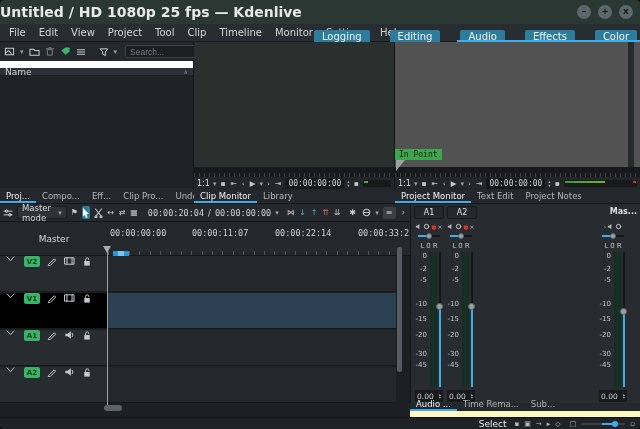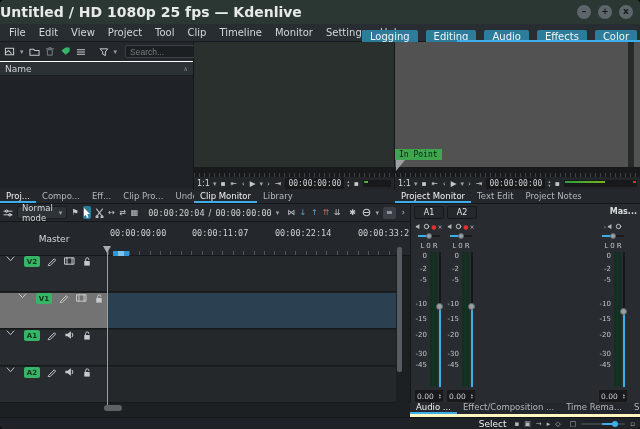--- a/index.html
+++ b/index.html
@@ -19,30 +19,30 @@
   .titlebar { left:0; top:0; width:640px; height:24px; background:#2b3732; display:flex; align-items:center; }
   .title { flex:1; text-align:left; font-size:14px; font-weight:bold; color:#e7eae8; }
   .winbtns { position:absolute; right:7px; top:5px; display:flex; gap:7px; }
   .wbtn { width:14px; height:14px; border-radius:50%; background:#5d676b; color:#16191b;
           font-size:9px; line-height:13px; text-align:center; font-weight:bold; }
 
   
   .menubar { left:0; top:24px; width:640px; height:18px; background:#282d31; display:flex;
              align-items:center; gap:13px; padding-left:9px; border-bottom:1px solid #16191b; }
   .menu-item { color:#d4d7d9; font-size:10px; }
-  .workspaces { position:absolute; right:3px; top:30px; display:flex; gap:8px;padding-left:43px; }
+  .workspaces { position:absolute; right:3px; top:30px; display:flex; gap:20px;padding-left:43px; }
   .wsbtn { background:#2d7c9b; color:#f2f5f6; font-size:10px; padding:1px 8px 2px; border-radius:2px; }
 
   
   .bin { left:0; top:42px; width:194px; height:148px; background:#24282c; border-right:1px solid #141719; }
   .bin-toolbar { height:19px; display:flex; align-items:center; gap:5px; padding:0 4px; }
   .bin-search { width:84px; height:13px; margin-left:3px; background:#1b1f22; border:1px solid #3b4146;
                 border-radius:2px; color:#c9ccce; font-size:8.5px; padding:0 4px; outline:none; }
   .bin-search::placeholder { color:#777d81; }
-  .bin-header { height:15px; background:#2c3136; border-top:1px solid #ffffff; border-bottom:1px solid #1a1d20;
+  .bin-header { height:15px; background:#2c3136; border-top:7px solid #ffffff; border-bottom:1px solid #1a1d20;
                 display:flex; align-items:center; padding:0 5px; font-size:9px; color:#cdd0d2; }
   .bin-list { height:112px; background:#1f2327; }
   .dd { font-size:7px; color:#9aa0a4; }
 
   
   .cmon { left:194px; top:42px; width:201px; height:148px; background:#232629; border-right:1px solid #141719; }
   .pmon { left:395px; top:42px; width:245px; height:148px; background:#232629; }
   .cm-video { height:125px; background:#2a302d; position:relative; }
   .pm-video { height:125px; background:#525252; position:relative; }
   .pm-meterlane { position:absolute; right:6px; top:0; bottom:0; width:6px; background:#202325; opacity:.85; }
@@ -119,38 +119,38 @@
                border-bottom:1px solid #141719; }
   .tl-ruler { position:absolute; left:108px; top:0; width:302px; height:34px; background:#24282c;
               overflow:hidden; border-bottom:1px solid #141719; }
   .tl-ruler::after { content:""; position:absolute; bottom:0; left:0; right:0; height:4px;
       background:repeating-linear-gradient(90deg,#50565a 0 1px,transparent 1px 10.4px); }
   .rlabel { position:absolute; top:6px; font-size:8.5px; color:#ced1d3; white-space:nowrap; }
   .zone { position:absolute; left:113px; top:29px; width:16px; height:5px; background:#2f96d8; }
   .zone i { position:absolute; left:5px; top:0; width:6px; height:5px; background:#7ec3ec; }
   .track-head { position:absolute; left:0; width:108px; height:36px; background:#282c30;
                 border-bottom:1px solid #17191b; display:flex; align-items:flex-start; }
-  .track-head.active { background:#737373;padding-left:12px; }
+  .track-head.active { background:#000000; }
   .lane { position:absolute; left:108px; width:288px; height:36px; background:#24282b;
           border-bottom:1px solid #17191b; }
   .lane.active { background:#2b4050; }
   .badge { background:#36b566; color:#12331e; font-size:7px; font-weight:bold; width:16px; height:11px;
            border-radius:2px; display:inline-flex; align-items:center; justify-content:center; }
   .th-chev { margin-left:6px; margin-right:9px; }
   .th-ico { margin-left:7px; }
   .playhead-line { position:absolute; left:107px; top:24px; width:1px; height:160px; background:#9aa0a5; }
   .playhead-tri { position:absolute; left:103px; top:24px; width:0; height:0;
                   border-left:4px solid transparent; border-right:4px solid transparent;
                   border-top:7px solid #a8adb1; }
   .vscroll { position:absolute; left:397px; top:25px; width:5px; height:125px; background:#565d62; border-radius:2px; }
   .hscroll { position:absolute; left:104px; top:183px; width:18px; height:6px; background:#5b6367; border-radius:3px; }
 
   
   .btabs { left:410px; top:403px; width:230px; height:14px; background:#24282c; display:flex;
-           align-items:flex-end; border-bottom:3px solid #fef9c3; }
+           align-items:flex-end; border-bottom:6px solid #fef9c3; }
   .statusbar { left:0; top:417px; width:640px; height:12px; background:#1f2327; border-top:1px solid #121416;
                display:flex; align-items:center; justify-content:flex-end; gap:5px; padding-right:5px; }
   .st-ico { font-size:7px; color:#b6babd; }
   .st-tool { font-size:9px; color:#eef0f1; margin-right:3px; }
   .zslider { position:relative; width:44px; height:8px; }
   .zslider .gr { position:absolute; top:3.5px; left:0; right:0; height:2px; background:#3b4045; border-radius:1px; }
   .zslider .fl { position:absolute; top:3.5px; left:21px; width:12px; height:2px; background:#3daee9; }
   .zslider .kn { position:absolute; top:1px; left:31px; width:6px; height:6px; border-radius:50%;
                  background:#3daee9; }
 </style>
@@ -312,21 +312,21 @@
   <div class="abs tl-toolbar">
     <span class="ico">
       <svg class="i" width="10" height="10" viewBox="0 0 11 11">
           <line x1="1" y1="3.5" x2="10" y2="3.5"></line>
           <circle cx="4" cy="3.5" r="1.4"></circle>
           <line x1="1" y1="7.5" x2="10" y2="7.5"></line>
           <circle cx="7.5" cy="7.5" r="1.4"></circle>
         </svg>
     </span>
     <span class="combo">
-      <span>Normal mode</span>
+      <span>Master mode</span>
       <span class="dd">▾</span>
     </span>
     <span class="toolico">⚑</span>
     <span class="toolico active">
       <svg width="8" height="10" viewBox="0 0 8 10">
           <path d="M1 0 L7 6 L4.3 6.2 L5.6 9.2 L4 9.9 L2.8 6.9 L1 8.3 Z" fill="#ffffff"></path>
         </svg>
     </span>
     <span class="toolico">
       <svg class="i" width="9" height="10" viewBox="0 0 9 10">
@@ -637,21 +637,20 @@
     <div class="lane" style="top:145px"></div>
 
     <div class="playhead-line"></div>
     <div class="playhead-tri"></div>
     <div class="vscroll"></div>
     <div class="hscroll"></div>
   </div>
 
   <div class="abs btabs">
     <span class="tab active">Audio ...</span>
-    <span class="tab">Effect/Composition ...</span>
     <span class="tab">Time Rema...</span>
     <span class="tab">Sub...</span>
   </div>
 
   <div class="abs statusbar">
     <span class="st-tool">Select</span>
     <span class="st-ico">▪</span>
     <span class="st-ico">▣</span>
     <span class="st-ico">→</span>
     <span class="st-ico">▸</span>

